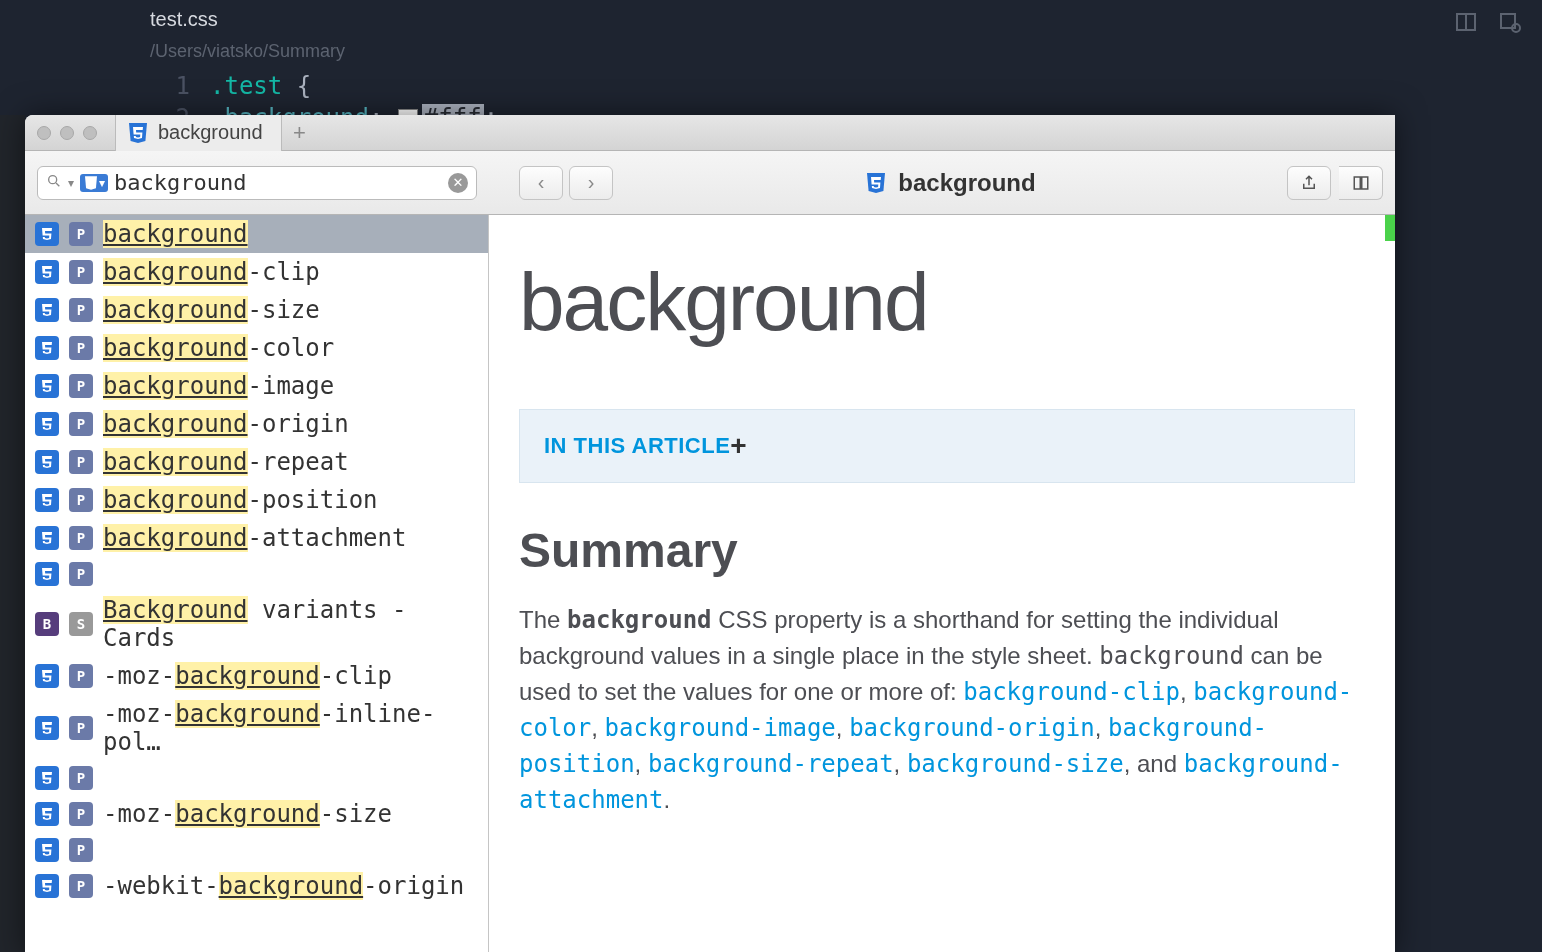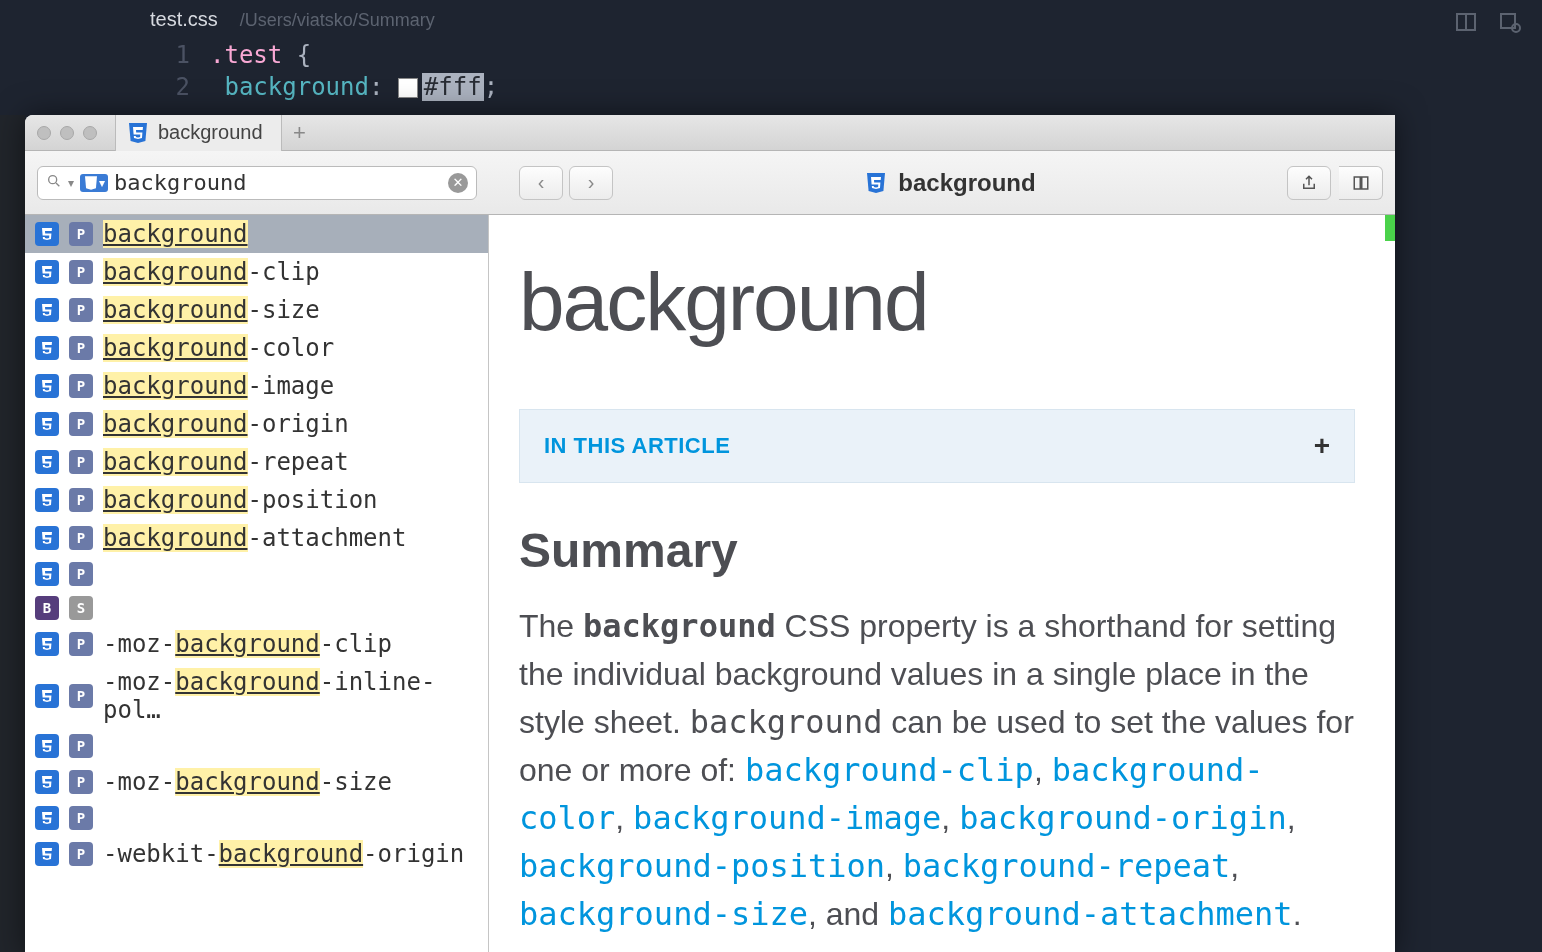--- a/index.html
+++ b/index.html
@@ -18,21 +18,22 @@
   top: 0; left: 0; right: 0;
   height: 115px;
   background: #1e2430;
   color: #aab1bf;
 }
 .editor-tab {
   display: flex;
   align-items: baseline;
   padding: 8px 0 8px 150px;
   font-size: 20px;
-  gap: 22px;
+  gap: 10px;
+  flex-direction: column;
 }
 .editor-tab .fname { color: #d7dae0; }
 .editor-tab .fpath { color: #5c6370; font-size: 18px; }
 .editor-icons-right {
   position: absolute;
   right: 20px;
   top: 10px;
   display: flex;
   gap: 20px;
   color: #5c6370;
@@ -43,21 +44,21 @@
   line-height: 1.35;
   padding-left: 150px;
 }
 .line-no {
   display: inline-block;
   width: 40px;
   text-align: right;
   color: #4b5263;
   margin-right: 20px;
 }
-.selector { color: #f9a8d4; }
+.selector { color: #14b8a6; }
 .property { color: #56b6c2; }
 .punct { color: #abb2bf; }
 .color-swatch {
   display: inline-block;
   width: 20px; height: 20px;
   background: #fff;
   border: 1px solid #888;
   vertical-align: middle;
   margin-right: 4px;
 }
@@ -260,21 +261,21 @@
   font-weight: 300;
   color: #4d4e53;
   margin-bottom: 60px;
   letter-spacing: -2px;
 }
 .toc-box {
   background: #eaf2f9;
   border: 1px solid #d8e5ef;
   padding: 20px 24px;
   display: flex;
-  justify-content: space-between;
+  justify-content: flex-start;
   align-items: center;
   margin-bottom: 40px;
 }
 .toc-box .toc-title {
   color: #0095dd;
   font-size: 22px;
   font-weight: 700;
   letter-spacing: 0.5px;
 }
 .toc-box .toc-plus {
@@ -282,21 +283,21 @@
   color: #333;
   font-weight: 900;
 }
 .content h2 {
   font-size: 48px;
   font-weight: 700;
   color: #4d4e53;
   margin-bottom: 24px;
 }
 .content p {
-  font-size: 32px;
+  font-size: 24px;
   line-height: 1.5;
   color: #4d4e53;
 }
 .content code {
   font-family: "SF Mono", Menlo, monospace;
 }
 .content a {
   color: #0095dd;
   text-decoration: none;
   font-family: "SF Mono", Menlo, monospace;
@@ -509,20 +510,21 @@
             <svg viewBox="0 0 24 24" width="24" height="24">
               <path fill="#2873d6" d="M3 2l1.6 18L12 22l7.4-2L21 2H3z"></path>
               <path fill="#fff" d="M7 6h10l-.3 3H10l.2 2.5h6.2L16 17l-4 1-4-1-.2-2h2l.1 1 2.1.5 2.1-.5.2-2.5H7.6L7 6z"></path>
             </svg>
           </span>
           <span class="icon-badge icon-p">P</span>
         </div>
         <div class="result-item">
           <span class="icon-badge icon-b">B</span>
           <span class="icon-badge icon-s">S</span>
+          <span><span class="hl">Background</span> variants - Cards</span>
         </div>
         <div class="result-item">
           <span class="icon-badge icon-css">
             <svg viewBox="0 0 24 24" width="24" height="24">
               <path fill="#2873d6" d="M3 2l1.6 18L12 22l7.4-2L21 2H3z"></path>
               <path fill="#fff" d="M7 6h10l-.3 3H10l.2 2.5h6.2L16 17l-4 1-4-1-.2-2h2l.1 1 2.1.5 2.1-.5.2-2.5H7.6L7 6z"></path>
             </svg>
           </span>
           <span class="icon-badge icon-p">P</span>
           <span>-moz-<span class="hl">background</span>-clip</span>

